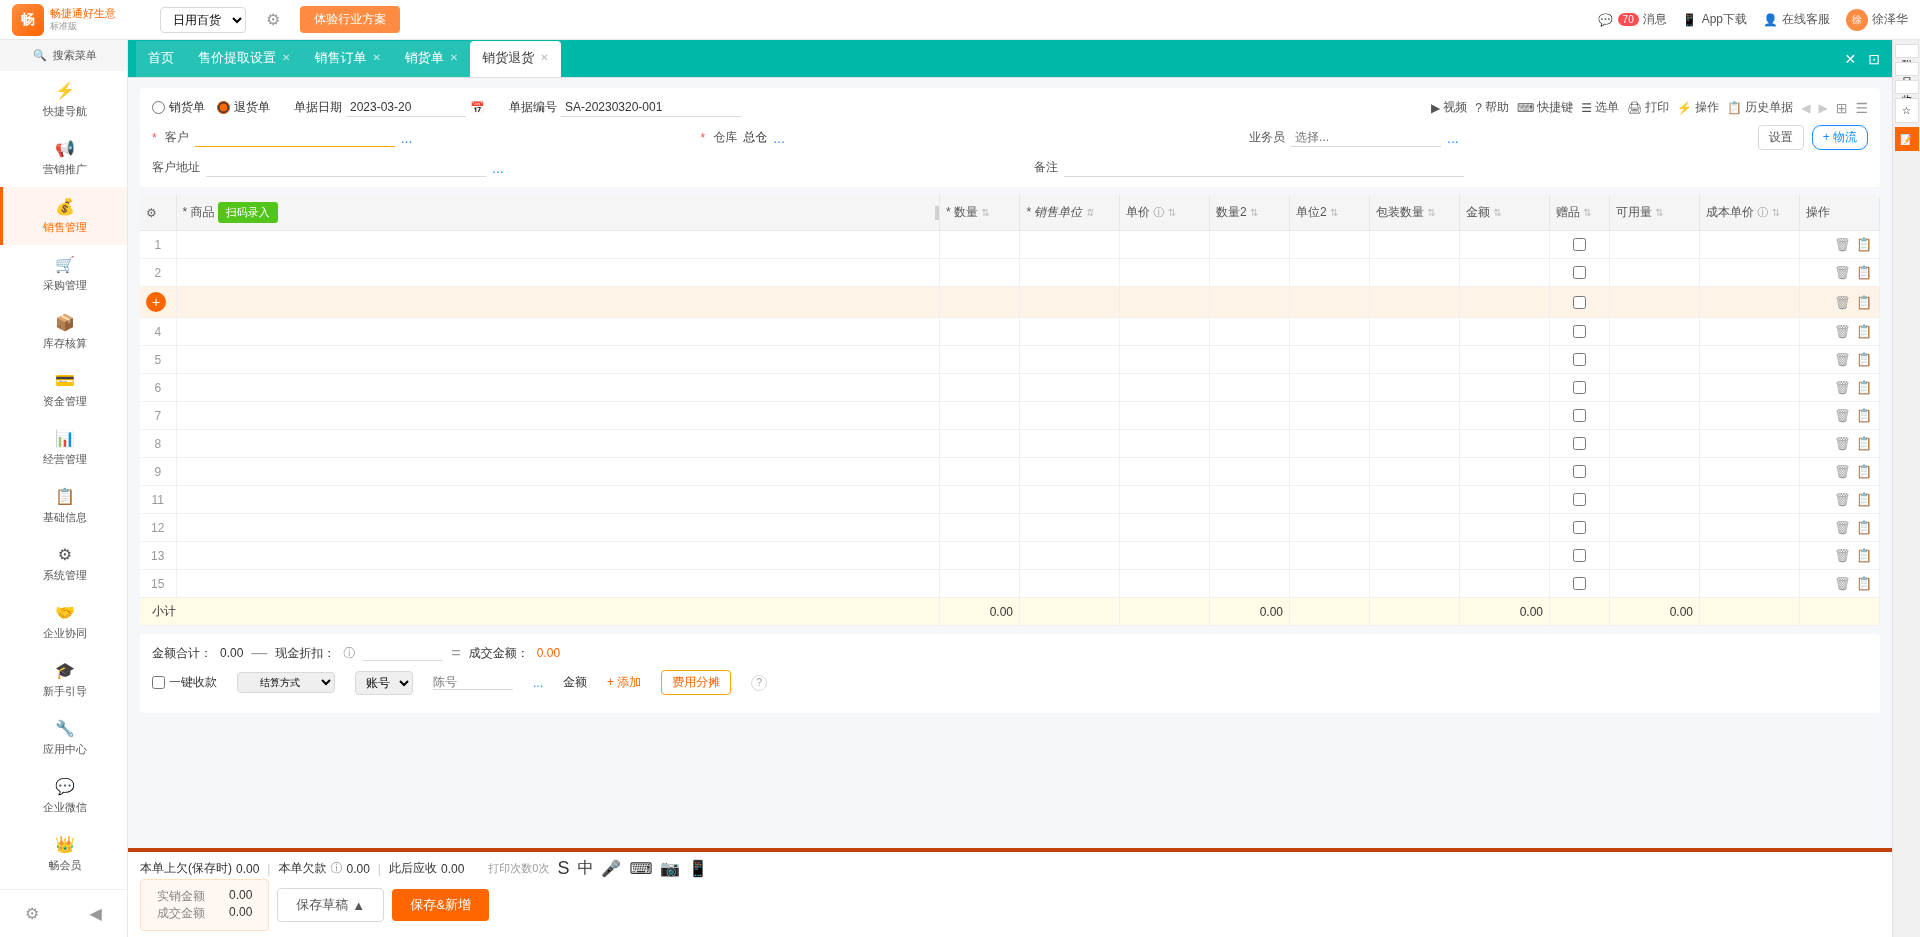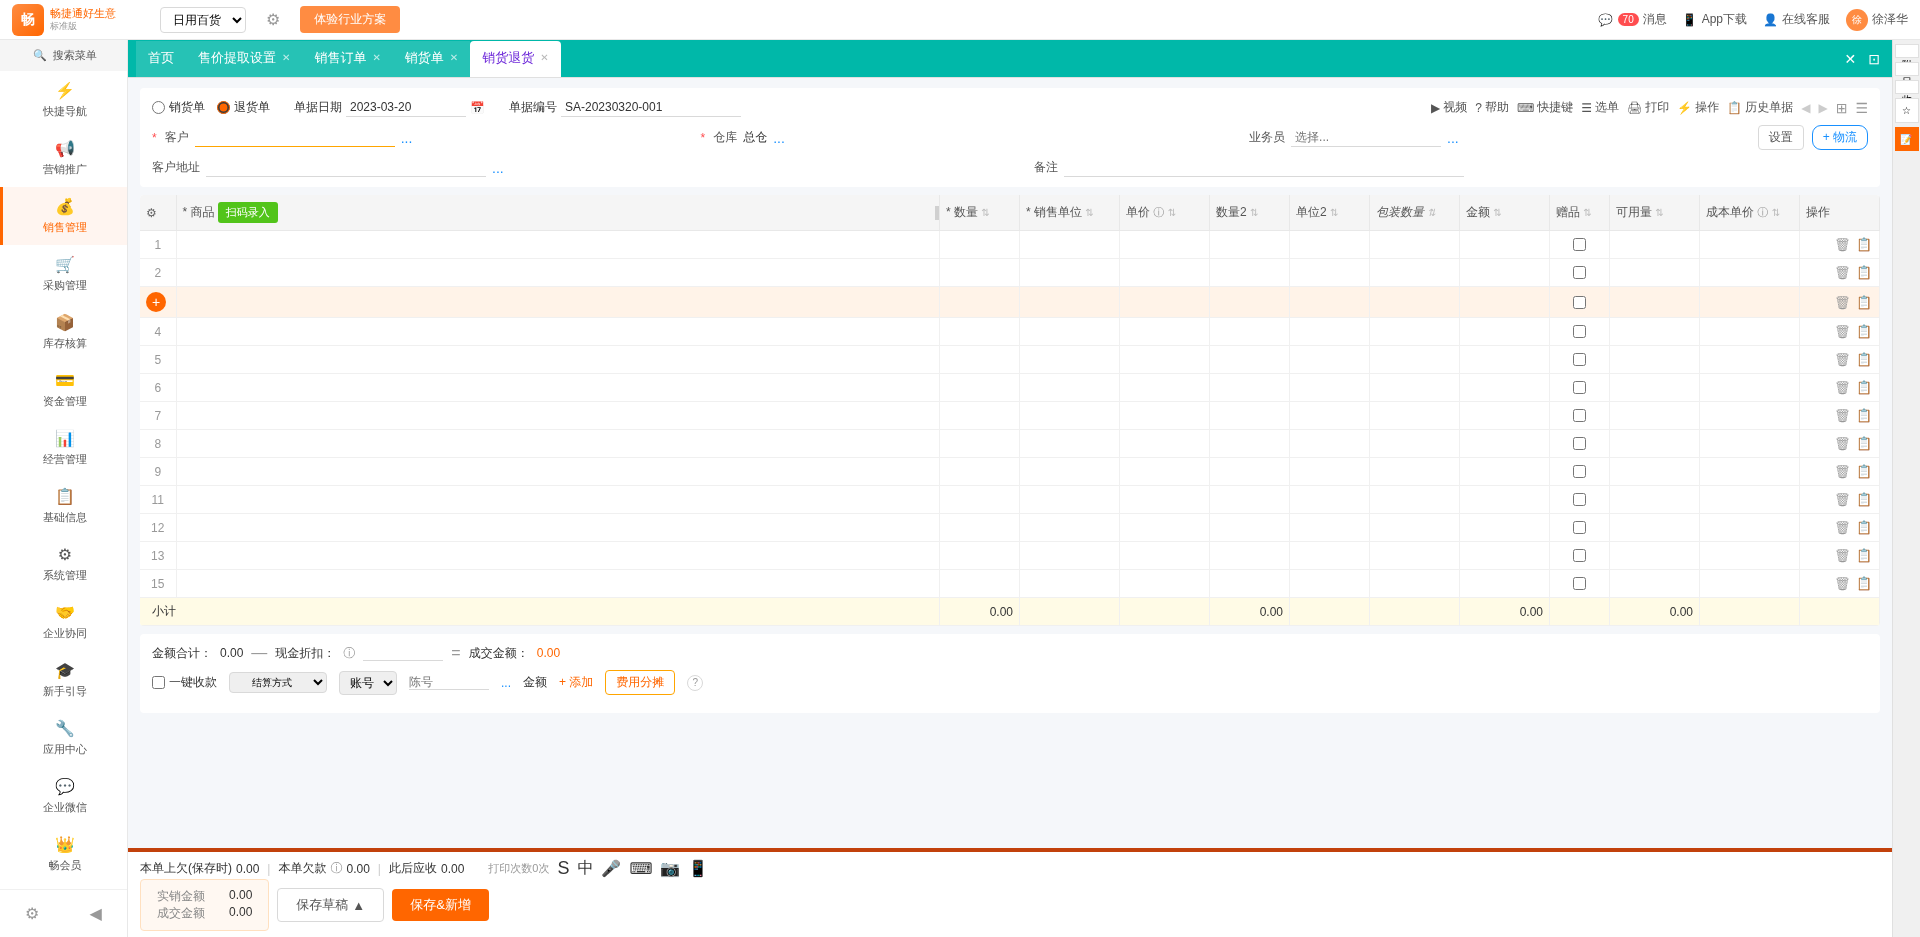--- a/index.html
+++ b/index.html
@@ -222,21 +222,21 @@
         </div>
         <div class="tab" style="color:#fff; background:rgba(255,255,255,0.15);">
           <span>销售订单</span>
           <span class="tab-close">✕</span>
         </div>
         <div class="tab" style="color:#fff; background:rgba(255,255,255,0.15);">
           <span>销货单</span>
           <span class="tab-close">✕</span>
         </div>
         <div class="tab" style="color:#fff; background:#fff; color:#00b8a9; border-radius:4px 4px 0 0;">
-          <span style="color:#6d28d9;">销货退货</span>
+          <span style="color:#404040;">销货退货</span>
           <span class="tab-close" style="color:#999;">✕</span>
         </div>
         <div class="tab-right">
           <button class="tab-btn" style="color:#fff;">✕</button>
           <button class="tab-btn" style="color:#fff;">⊡</button>
         </div>
       </div>
 
       <div class="page-content">
 
@@ -320,38 +320,38 @@
                 </th>
                 <th style="min-width:180px;">
                   <span>* 商品</span>
                   <button class="scan-btn">扫码录入</button>
                   <span class="col-resize"></span>
                 </th>
                 <th style="width:80px;">
                   <span>* 数量</span>
                   <span class="sort-icon">⇅</span>
                 </th>
-                <th style="width:100px;">
+                <th style="width:100px;font-style:italic;">
                   <span>* 销售单位</span>
                   <span class="sort-icon">⇅</span>
                 </th>
                 <th style="width:90px;">
                   <span>单价</span>
                   <span class="info-icon">ⓘ</span>
                   <span class="sort-icon">⇅</span>
                 </th>
                 <th style="width:80px;">
                   <span>数量2</span>
                   <span class="sort-icon">⇅</span>
                 </th>
                 <th style="width:80px;">
                   <span>单位2</span>
                   <span class="sort-icon">⇅</span>
                 </th>
-                <th style="width:90px;font-style:italic;">
+                <th style="width:90px;">
                   <span>包装数量</span>
                   <span class="sort-icon">⇅</span>
                 </th>
                 <th style="width:90px;">
                   <span>金额</span>
                   <span class="sort-icon">⇅</span>
                 </th>
                 <th style="width:60px;">
                   <span>赠品</span>
                   <span class="sort-icon">⇅</span>
@@ -713,21 +713,21 @@
             <span>金额合计：</span>
             <span style="font-weight:500;">0.00</span>
             <span class="calc-minus">—</span>
             <span>现金折扣：</span>
             <span style="cursor:pointer; color:#999;">ⓘ</span>
             <input type="text" style="border-top: none; border-right: none; border-left: none; border-image: initial; border-bottom: 1px solid rgb(217, 217, 217); width: 80px; outline: none; font-size: 12px;">
             <span class="calc-eq">=</span>
             <span>成交金额：</span>
             <span style="font-weight:500; color:#ff6600;">0.00</span>
           </div>
-          <div class="payment-row" style="padding:0; gap:12px;">
+          <div class="payment-row" style="padding:0; gap:20px;">
             <label class="checkbox-item">
               <input type="checkbox" style="">
               <span>一键收款</span>
             </label>
             <select style="border:1px solid #d9d9d9; padding:3px 18px; border-radius:4px; font-size:10px;">
               <option>结算方式</option>
             </select>
             <select style="border:1px solid #d9d9d9; padding:3px 6px; border-radius:4px; font-size:12px;">
               <option>账号</option>
             </select>

